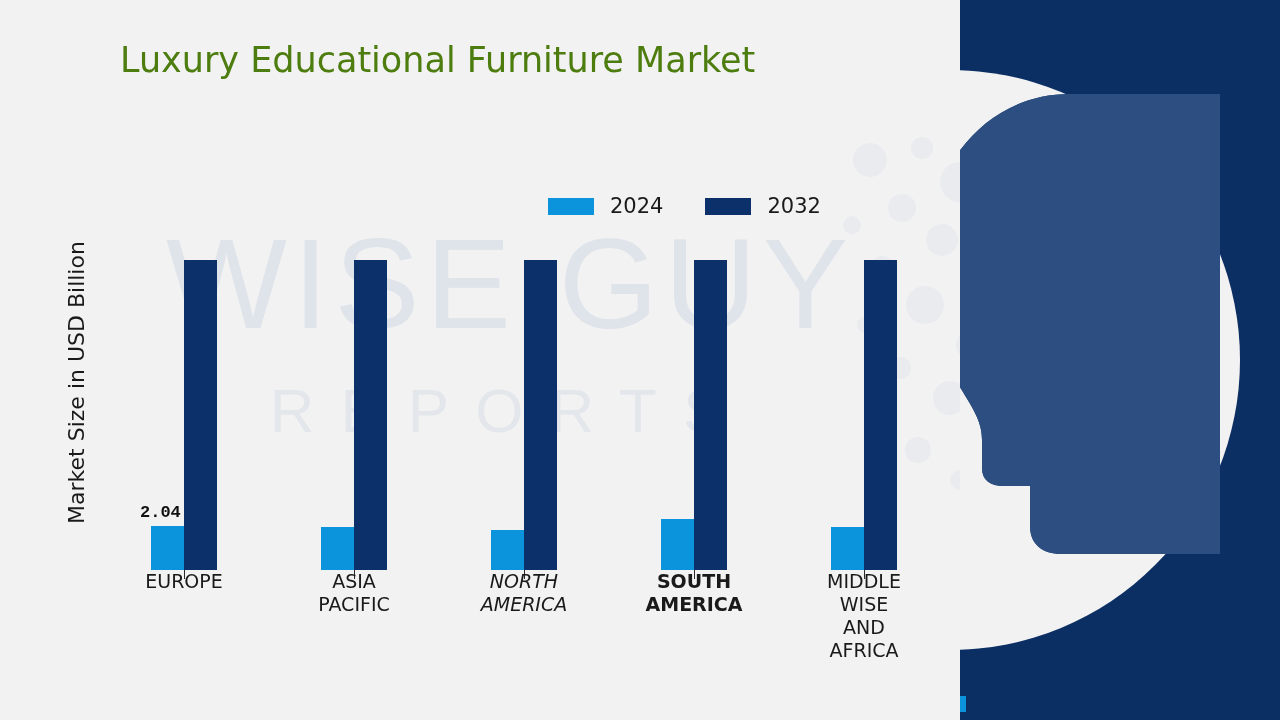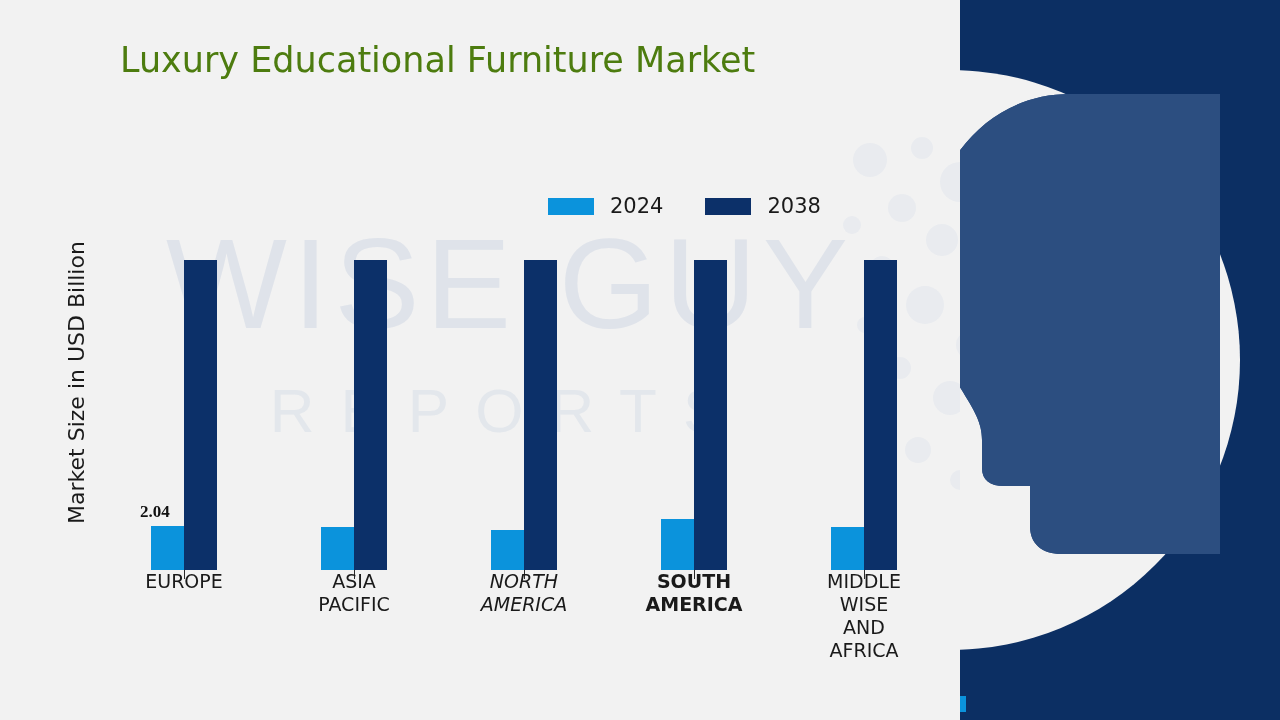--- a/index.html
+++ b/index.html
@@ -191,21 +191,21 @@
     bottom: -9px;
     width: 1px;
     height: 9px;
     background: #2a2a2a;
   }
   .bar-value {
     position: absolute;
     font-size: 17px;
     font-weight: bold;
     color: #111111;
-    font-family: Liberation Serif, serif;
+    font-family: Liberation Mono, monospace;
     white-space: nowrap;
   }
 
   
   #x-labels {
     position: absolute;
     left: 110px;
     top: 566px;
     width: 830px;
     height: 110px;
@@ -259,21 +259,21 @@
 
   <div id="chart-title">Luxury Educational Furniture Market</div>
 
   <div id="legend">
     <div class="legend-item">
       <span class="legend-swatch bar-2024"></span>
       <span class="legend-label">2024</span>
     </div>
     <div class="legend-item">
       <span class="legend-swatch bar-2032"></span>
-      <span class="legend-label">2038</span>
+      <span class="legend-label">2032</span>
     </div>
   </div>
 
   <div id="y-axis-label">Market Size in USD Billion</div>
 
   <div id="plot">
       <div class="group" style="left: 41px;">
         <div class="bars">
           <span class="bar bar-2024" style="height: 44px;"></span>
           <span class="bar bar-2032" style="height: 310px;"></span>

